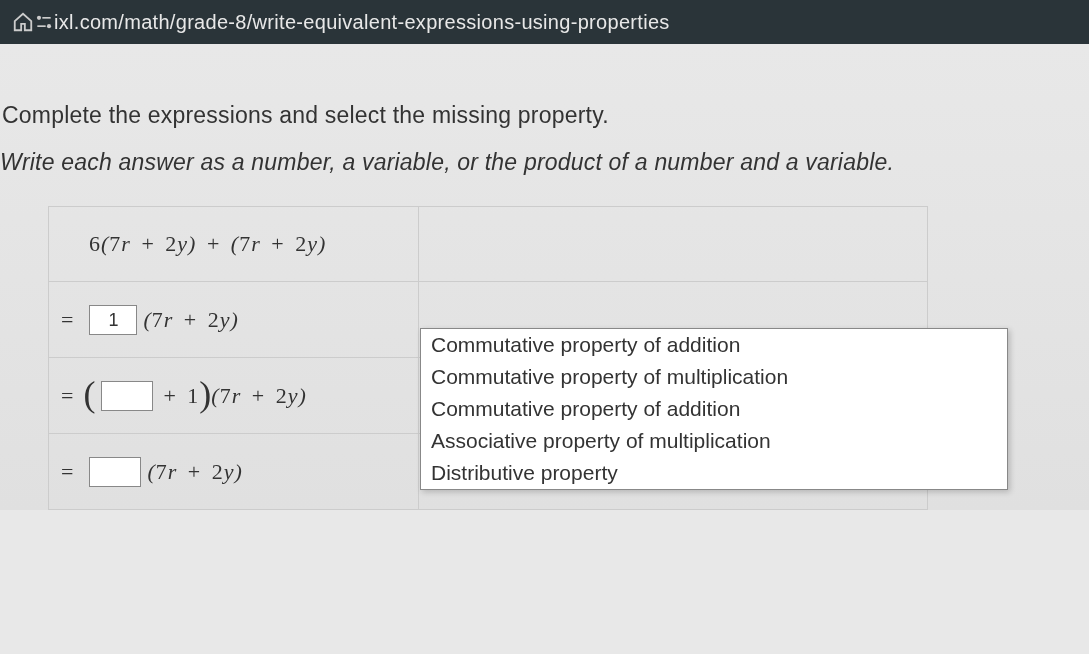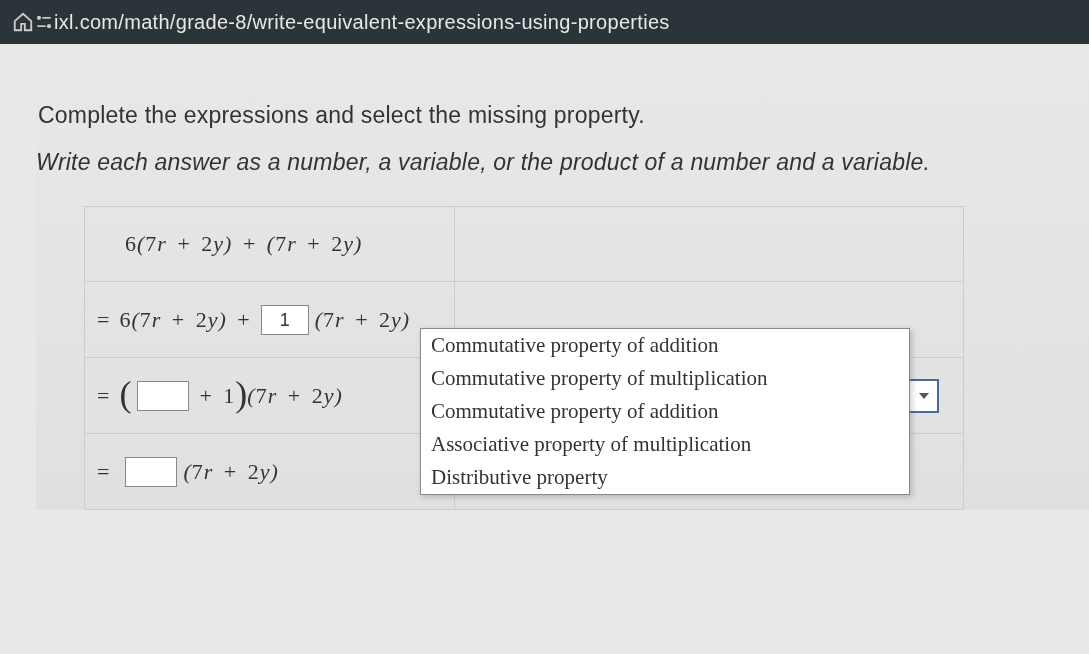--- a/index.html
+++ b/index.html
@@ -33,21 +33,20 @@
       justify-content: center;
     }
     .url-text {
       color: #e8e8e8;
       font-size: 20px;
       letter-spacing: 0.3px;
     }
     .content {
       padding: 58px 0 0 0;
       background: linear-gradient(180deg, #e8e8e8 0%, #e0e0e0 100%);
-      margin-left: 36px;
     }
     .instruction-text {
       font-size: 23px;
       color: #333;
       padding: 0 4px 20px 2px;
       letter-spacing: 0.2px;
     }
     .hint-text {
       font-size: 23px;
       font-style: italic;
@@ -147,26 +146,25 @@
       width: 0;
       height: 0;
       border-left: 5px solid transparent;
       border-right: 5px solid transparent;
       border-top: 6px solid #555;
     }
     .dropdown-menu {
       position: absolute;
       top: 328px;
       left: 420px;
-      width: 490px;
+      width: 588px;
       background: #fff;
       border: 1px solid #888;
       box-shadow: 2px 2px 6px rgba(0,0,0,0.2);
       z-index: 10;
-      font-family: Liberation Serif, serif;
     }
     .dropdown-option {
       padding: 4px 10px;
       font-size: 21px;
       color: #333;
       cursor: pointer;
     }
     .row1-left {
       padding-left: 40px;
     }
@@ -200,21 +198,20 @@
     <div class="expr-row">
       <div class="expr-left row1-left">
         <span class="math"><span class="num">6</span>(<span class="num">7</span>r <span class="op">+</span> <span class="num">2</span>y) <span class="op">+</span> (<span class="num">7</span>r <span class="op">+</span> <span class="num">2</span>y)</span>
       </div>
       <div class="expr-right"></div>
     </div>
 
     <div class="expr-row">
       <div class="expr-left">
         <span class="eq-sign">=</span>
-        <span class="math"><span class="num">6</span>(<span class="num">7</span>r <span class="op">+</span> <span class="num">2</span>y) <span class="op">+</span></span>
         <span class="input-box">1</span>
         <span class="math">(<span class="num">7</span>r <span class="op">+</span> <span class="num">2</span>y)</span>
       </div>
     </div>
 
     <div class="expr-row">
       <div class="expr-left">
         <span class="eq-sign">=</span>
         <span class="bigp">(</span>
         <span class="input-box input-box-sm"></span>

